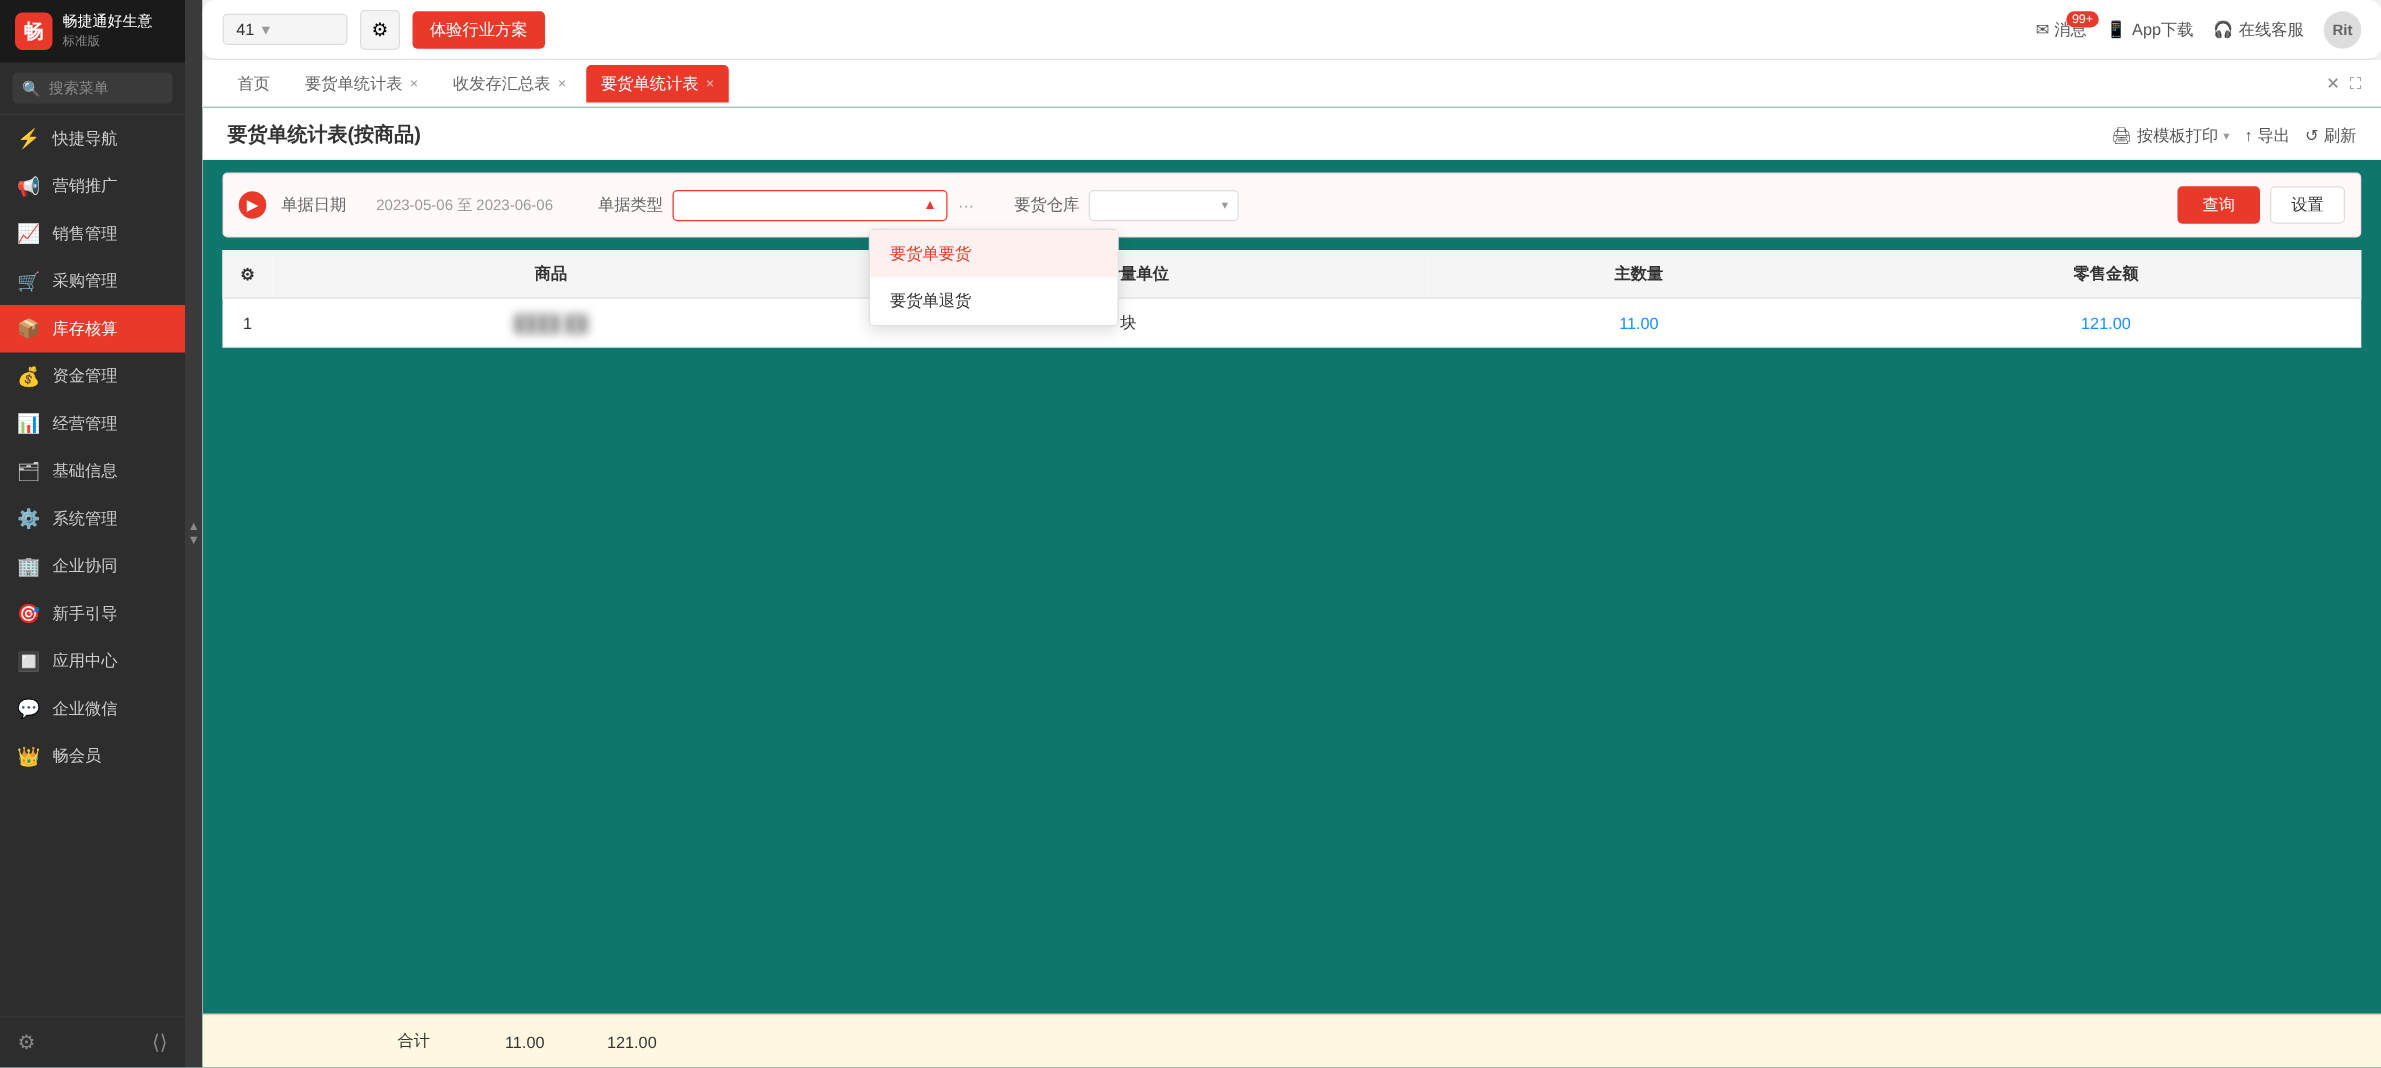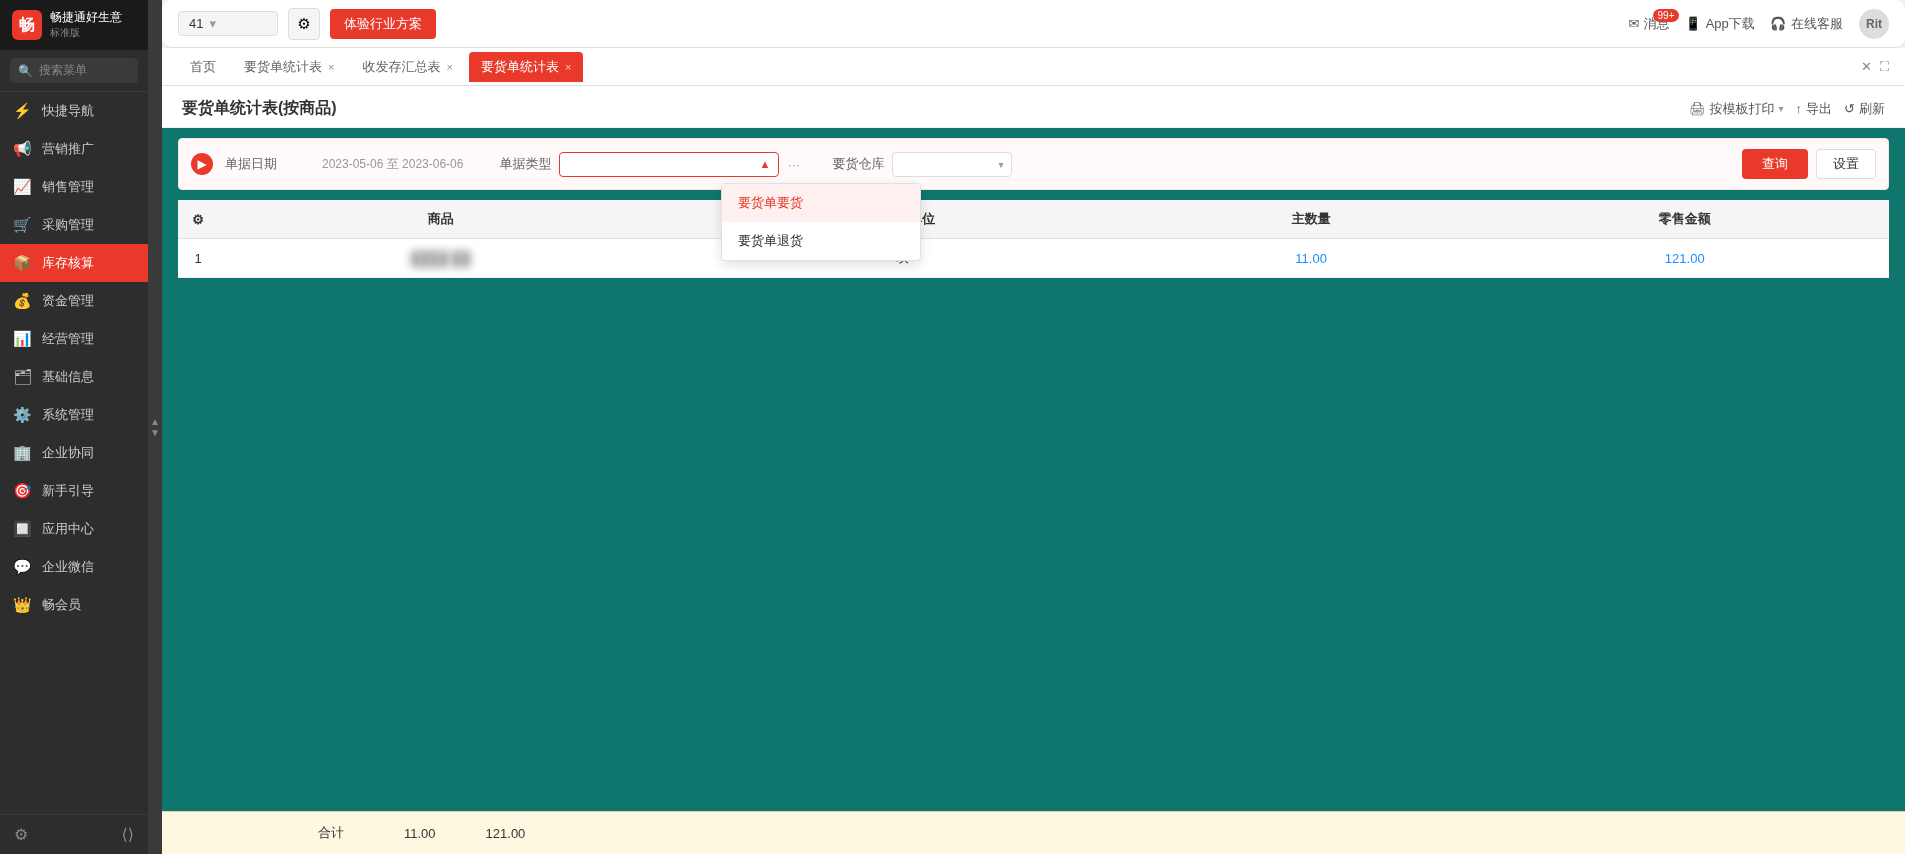--- a/index.html
+++ b/index.html
@@ -296,21 +296,21 @@
       display: flex;
       align-items: center;
       justify-content: center;
       cursor: pointer;
       font-size: 12px;
       flex-shrink: 0;
     }
     .filter-group {
       display: flex;
       align-items: center;
-      gap: 25px;
+      gap: 4px;
     }
     .filter-label {
       color: #666;
       font-size: 13px;
       white-space: nowrap;
     }
     .date-buttons {
       display: flex;
       gap: 4px;
     }
@@ -401,21 +401,21 @@
       border-radius: 4px;
       padding: 5px 16px;
       cursor: pointer;
       font-size: 13px;
     }
 
     
     .dropdown-overlay {
       position: absolute;
       top: 44px;
-      left: 542px;
+      left: 516px;
       background: white;
       border: 1px solid #e0e0e0;
       border-radius: 4px;
       box-shadow: 0 4px 12px rgba(0,0,0,0.12);
       z-index: 100;
       min-width: 200px;
       font-family: Liberation Mono, monospace;
     }
     .dropdown-item {
       padding: 10px 16px;

